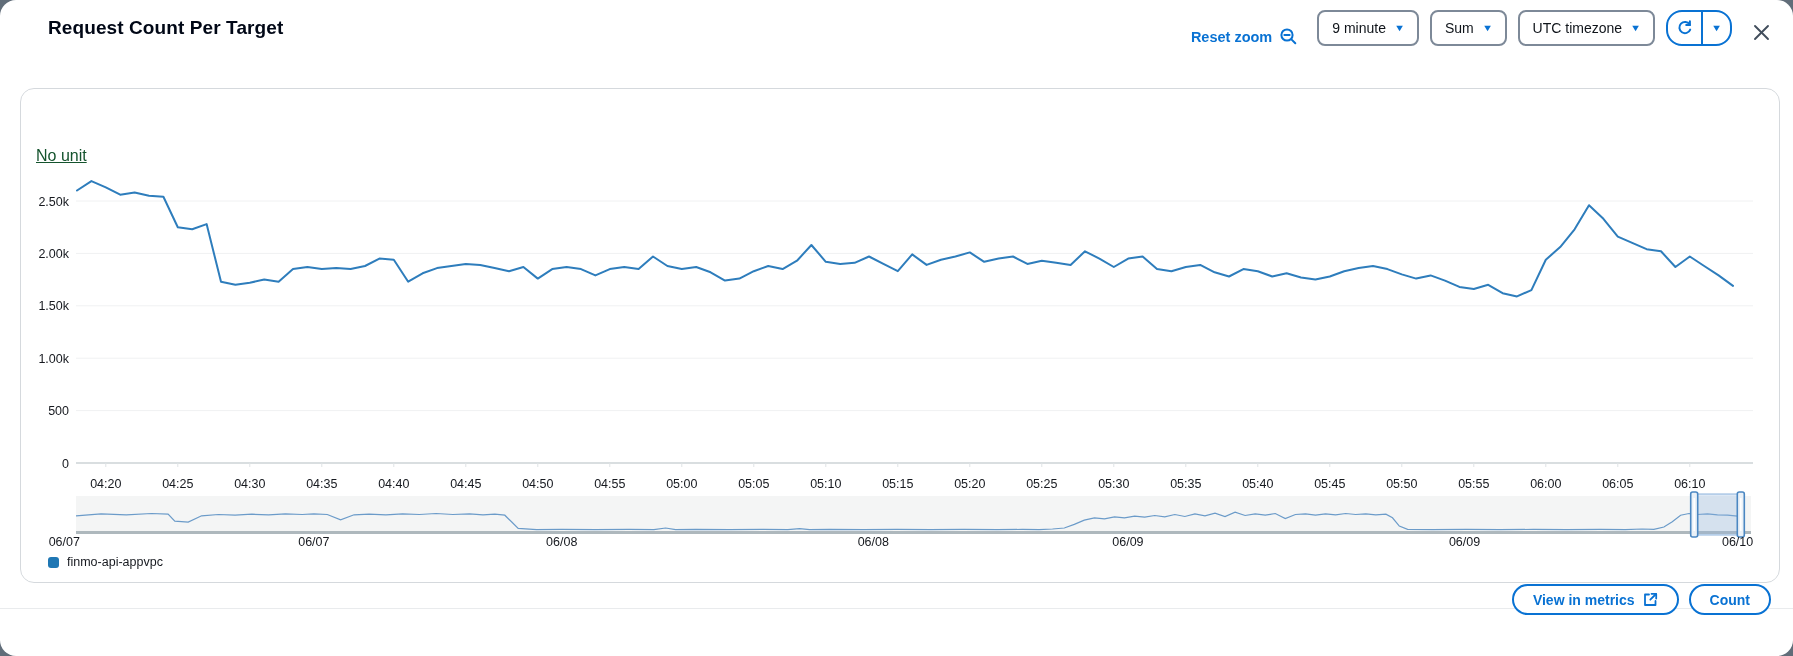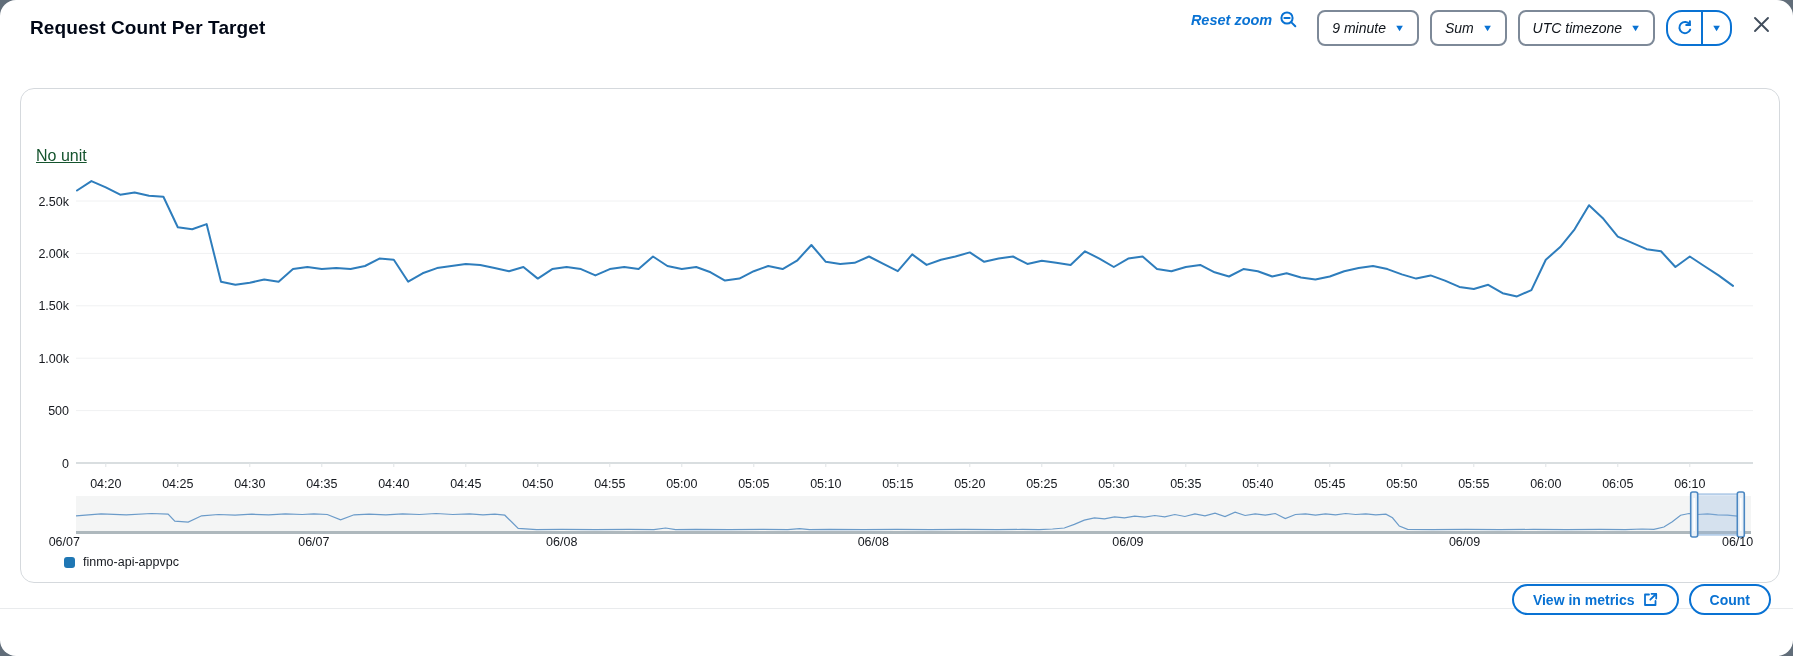--- a/index.html
+++ b/index.html
@@ -1,38 +1,38 @@
 <!DOCTYPE html>
 <html><head>
 <meta charset="utf-8">
 <style>
   html,body{margin:0;padding:0;background:#616d79;font-family:"Liberation Sans",sans-serif;}
   .modal{position:relative;width:1793px;height:656px;background:#ffffff;border-radius:16px;overflow:hidden;}
 
   
-  .hdr{position:absolute;left:0;top:0;right:0;height:56px;display:flex;align-items:center;padding:0 18px 0 30px;box-sizing:border-box;}
+  .hdr{position:absolute;left:18px;top:0;right:0;height:56px;display:flex;align-items:center;padding:0 18px 0 30px;box-sizing:border-box;}
   .hdr-title{font-size:19px;font-weight:700;color:#000716;letter-spacing:.1px;}
-  .hdr-controls{margin-left:auto;display:flex;align-items:flex-start;gap:11px;font-style:italic;}
+  .hdr-controls{margin-left:auto;display:flex;align-items:flex-end;gap:11px;}
   .link-btn{display:flex;align-items:center;gap:7px;color:#0972d3;font-size:14.5px;font-weight:700;cursor:pointer;margin-right:8px;}
   .sel-btn{display:flex;align-items:center;gap:9px;height:32px;padding:0 13px;border:2px solid #7d8998;border-radius:8px;background:#fff;font-size:14px;color:#0f141a;cursor:pointer;white-space:nowrap;}
   .caret{color:#0972d3;font-size:9px;line-height:1;transform:scaleX(1.25);}
   .seg{display:flex;align-items:center;height:32px;border:2px solid #7d8998;border-radius:8px;background:#fff;padding:0 4px;}
   .seg-item{padding:0 12px;font-size:14px;color:#414d5c;cursor:pointer;white-space:nowrap;}
   .seg-item.sel{color:#0972d3;font-weight:700;}
   .seg-item.custom{color:#0972d3;display:flex;align-items:center;gap:7px;}
   .split{display:flex;align-items:stretch;height:32px;border:2px solid #0972d3;border-radius:16px;background:#fff;overflow:hidden;}
   .split-left{display:flex;align-items:center;justify-content:center;width:33px;cursor:pointer;}
   .split-div{width:2px;background:#0972d3;}
   .split-right{display:flex;align-items:center;justify-content:center;width:27px;cursor:pointer;}
   .xbtn{display:flex;align-items:center;justify-content:center;width:28px;height:28px;cursor:pointer;margin-left:4px;}
 
   
   .card{position:absolute;left:20px;top:88px;width:1760px;height:495px;border:1px solid #d5d9dd;border-radius:14px;background:#fff;box-sizing:border-box;}
   .no-unit{position:absolute;left:15px;top:58px;font-size:16px;color:#14532d;text-decoration:underline;}
-  .legend{position:absolute;left:43px;top:466px;display:flex;align-items:center;gap:8px;cursor:pointer;}
+  .legend{position:absolute;left:27px;top:466px;display:flex;align-items:center;gap:8px;cursor:pointer;}
   .legend-sq{width:11px;height:11px;border-radius:3px;}
   .legend-label{font-size:12.5px;color:#16191f;}
   #chart-svg{position:absolute;left:0;top:0;}
 
   
   .foot-div{position:absolute;left:0;right:0;top:608px;height:1px;background:#e9ebed;}
   .footer{position:absolute;right:22px;top:584px;display:flex;align-items:center;gap:10px;}
   .pill-btn{display:flex;align-items:center;gap:8px;height:27px;padding:0 19px;border:2px solid #0972d3;border-radius:17px;background:#fff;color:#0972d3;font-size:14px;font-weight:700;cursor:pointer;white-space:nowrap;}
 </style>
 </head>

